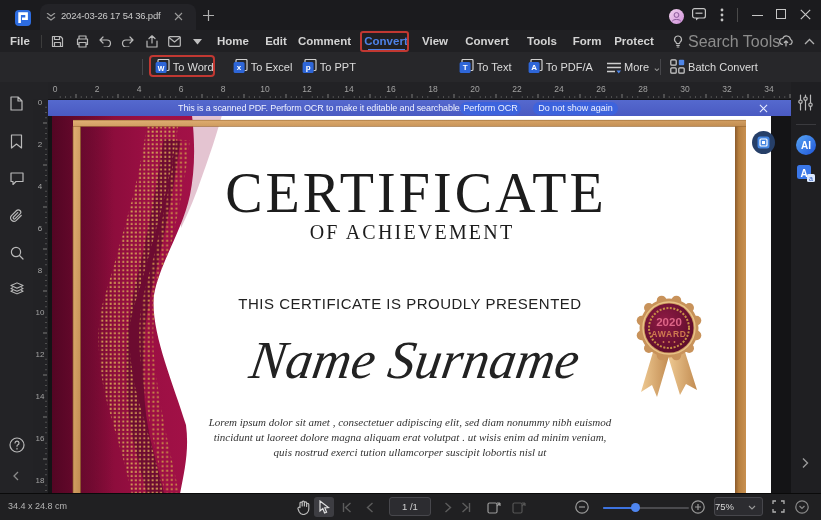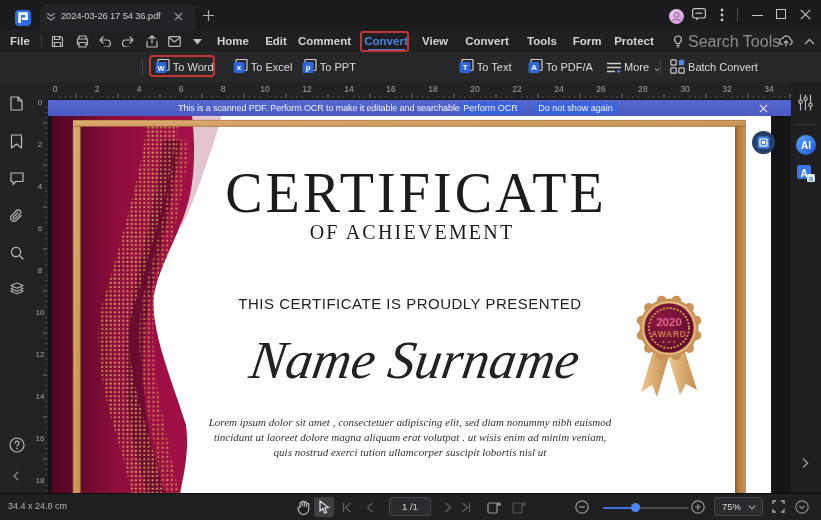--- a/index.html
+++ b/index.html
@@ -578,21 +578,21 @@
       <circle cx="7" cy="7" r="6.2" stroke="#9a9a9a" fill="none" stroke-width="1.2"></circle>
       <path d="M4 7 h6" stroke="#9a9a9a" stroke-width="1.2"></path>
     </svg>
   <div class="abs" style="left:603px;top:12.5px;width:86px;height:2px;background:#4a4a4e;border-radius:1px"></div>
   <div class="abs" style="left:603px;top:12.5px;width:32px;height:2px;background:#3d73e0;border-radius:1px"></div>
   <div class="abs" style="left:631px;top:9px;width:9px;height:9px;background:#4f86f0;border-radius:50%"></div>
   <svg class="abs" style="left:691px;top:6px" width="14" height="14" viewBox="0 0 14 14">
       <circle cx="7" cy="7" r="6.2" stroke="#9a9a9a" fill="none" stroke-width="1.2"></circle>
       <path d="M4 7 h6 M7 4 v6" stroke="#9a9a9a" stroke-width="1.2"></path>
     </svg>
-  <div class="abs" style="left:714px;top:3px;width:49px;height:19px;background:#2c2c30;border:1px solid #47474c;border-radius:3px;color:#d8d8d8;font-size:9.5px;line-height:18px"><span style="margin-left:7px">75%</span><svg style="position:absolute;right:6px;top:7px" width="8" height="5" viewBox="0 0 8 5">
+  <div class="abs" style="left:714px;top:3px;width:49px;height:19px;background:#2c2c30;border:1px solid #47474c;border-radius:3px;color:#d8d8d8;font-size:9.5px;line-height:18px"><span style="">75%</span><svg style="position:absolute;right:6px;top:7px" width="8" height="5" viewBox="0 0 8 5">
         <path d="M1 1 L4 4 L7 1" stroke="#9a9a9a" fill="none" stroke-width="1.1"></path>
       </svg></div>
   <svg class="abs" style="left:772px;top:6px" width="13" height="13" viewBox="0 0 13 13">
       <path d="M1 4 V1 h3 M9 1 h3 v3 M12 9 v3 H9 M4 12 H1 V9" stroke="#b0b0b0" fill="none" stroke-width="1.3"></path>
       <path d="M4.5 6.5 L8.5 6.5 M6.5 4.5 V8.5" stroke="#b0b0b0" stroke-width="0" fill="none"></path>
     </svg>
   <svg class="abs" style="left:795px;top:6px" width="14" height="14" viewBox="0 0 14 14">
       <circle cx="7" cy="7" r="6.2" stroke="#8a8a8a" fill="none" stroke-width="1.2"></circle>
       <path d="M4.5 6 L7 8.5 L9.5 6" stroke="#8a8a8a" fill="none" stroke-width="1.2"></path>
     </svg>

